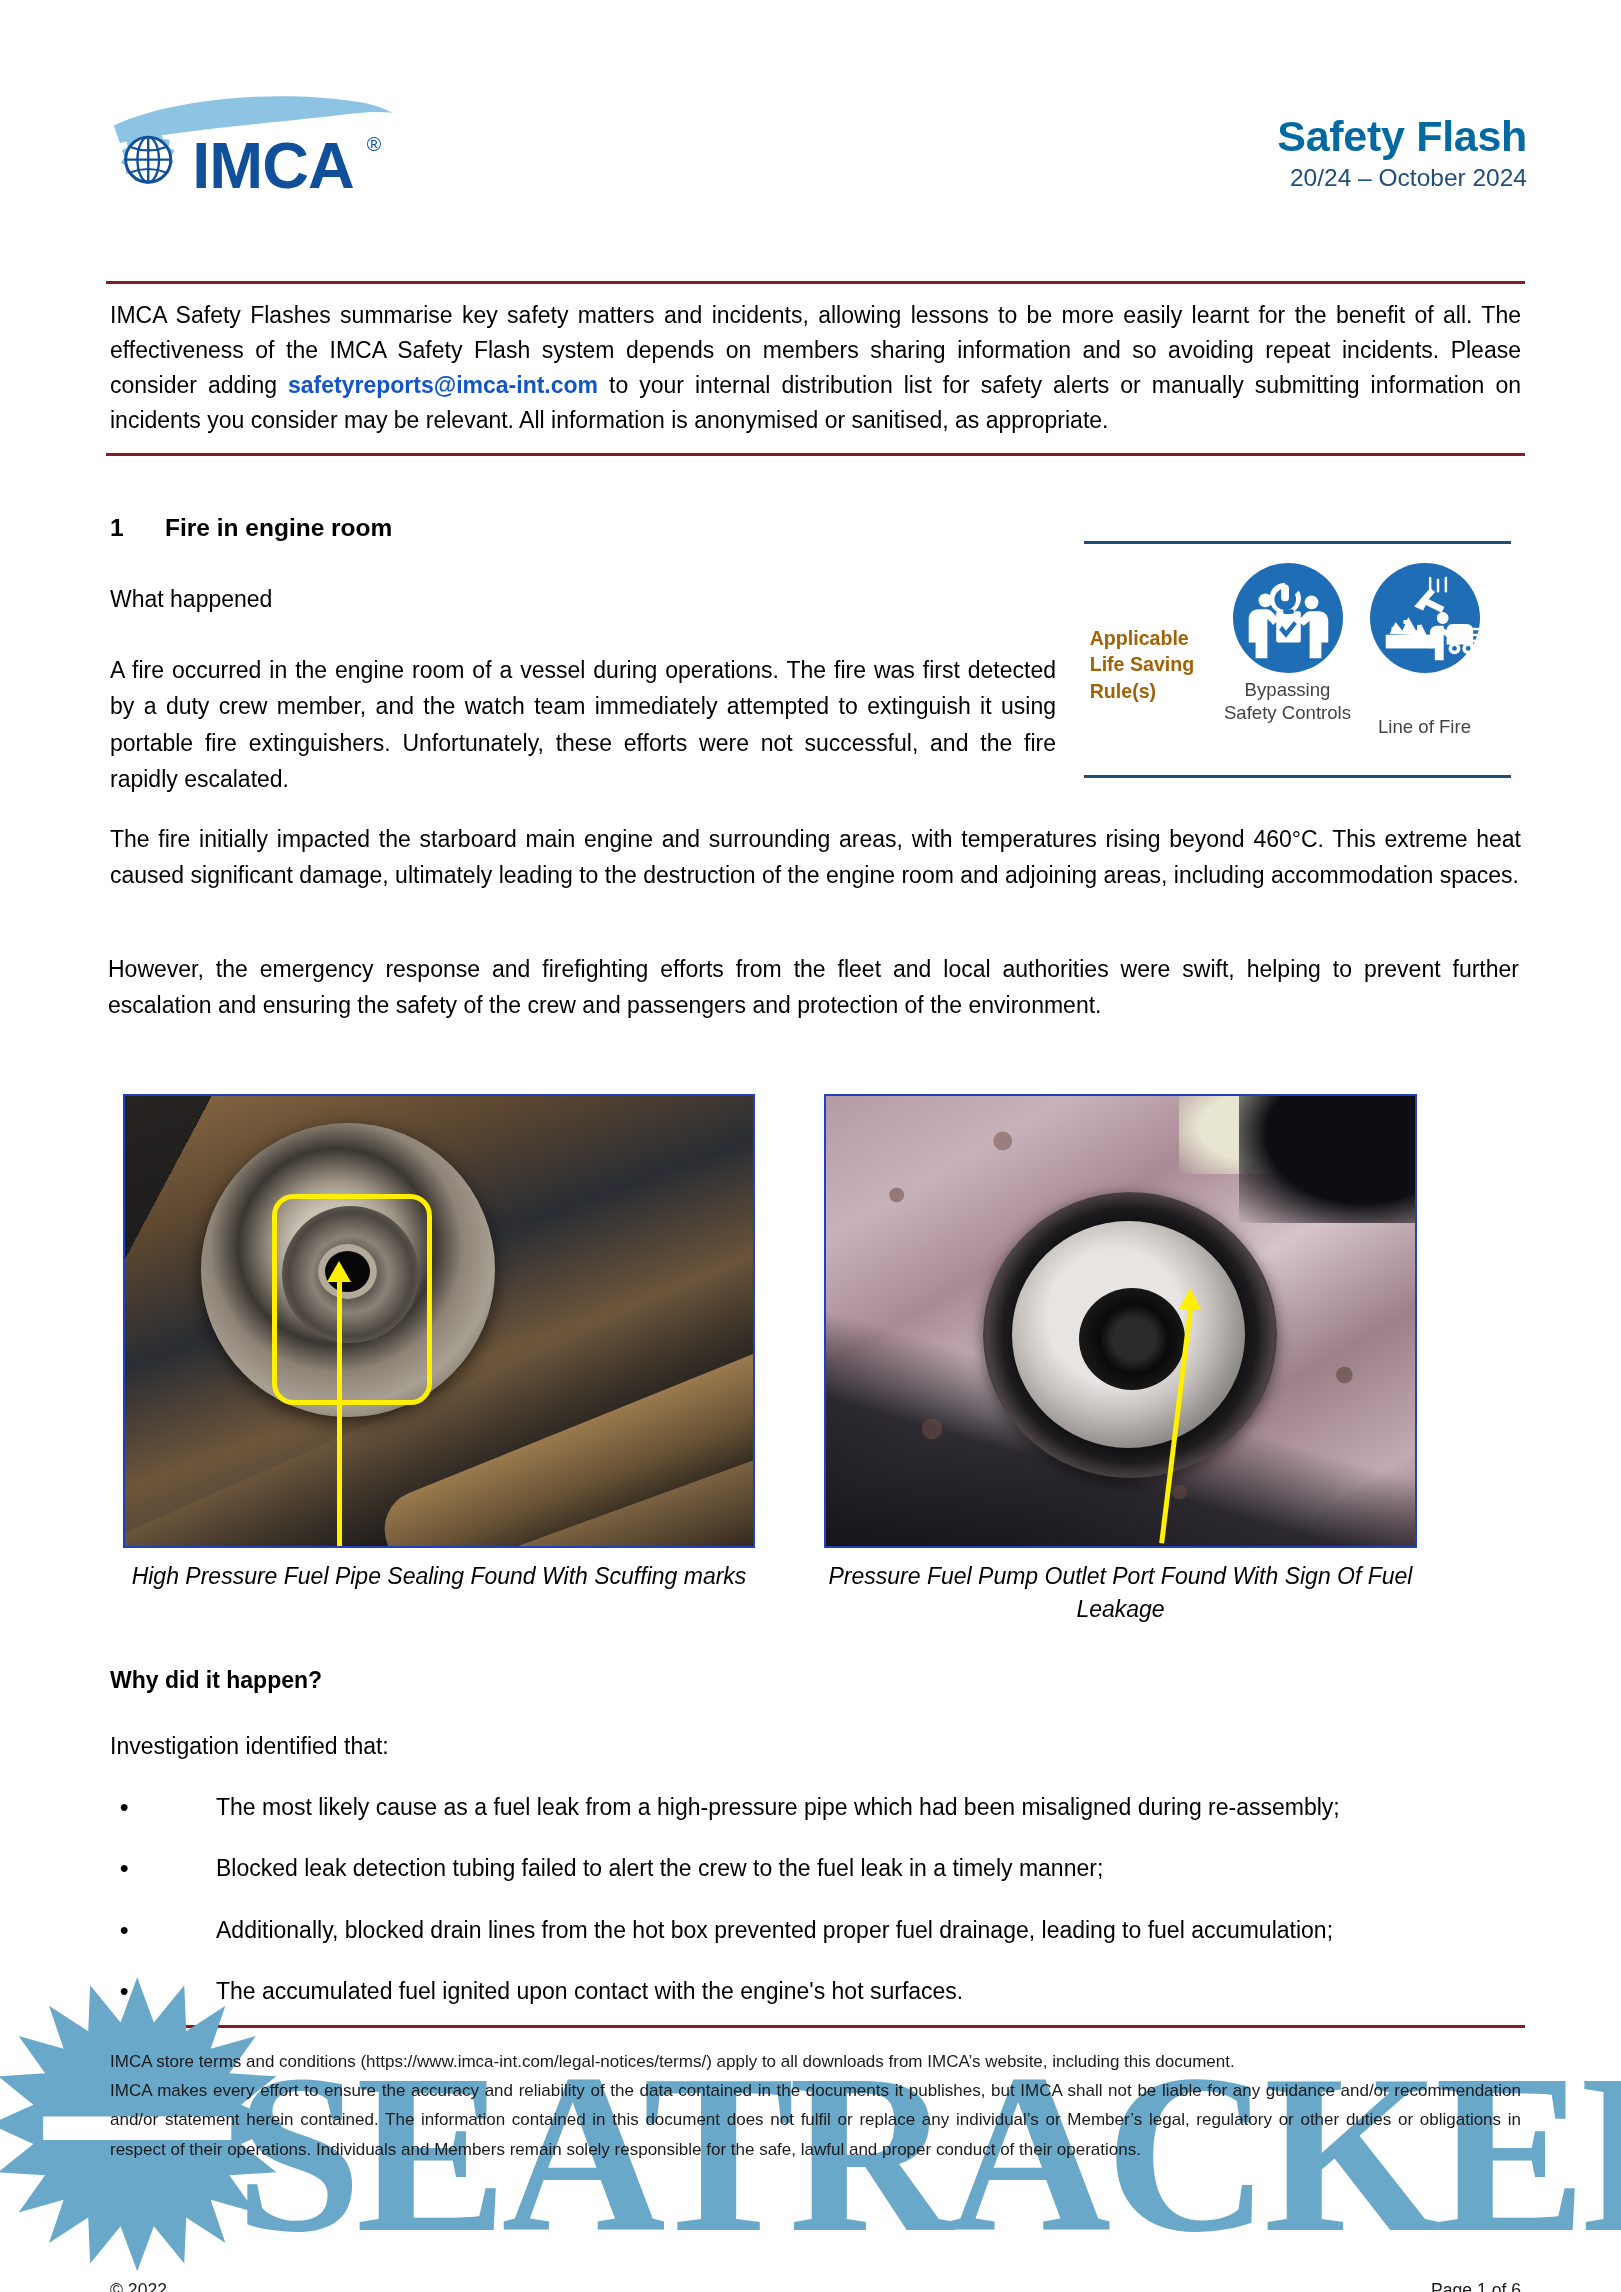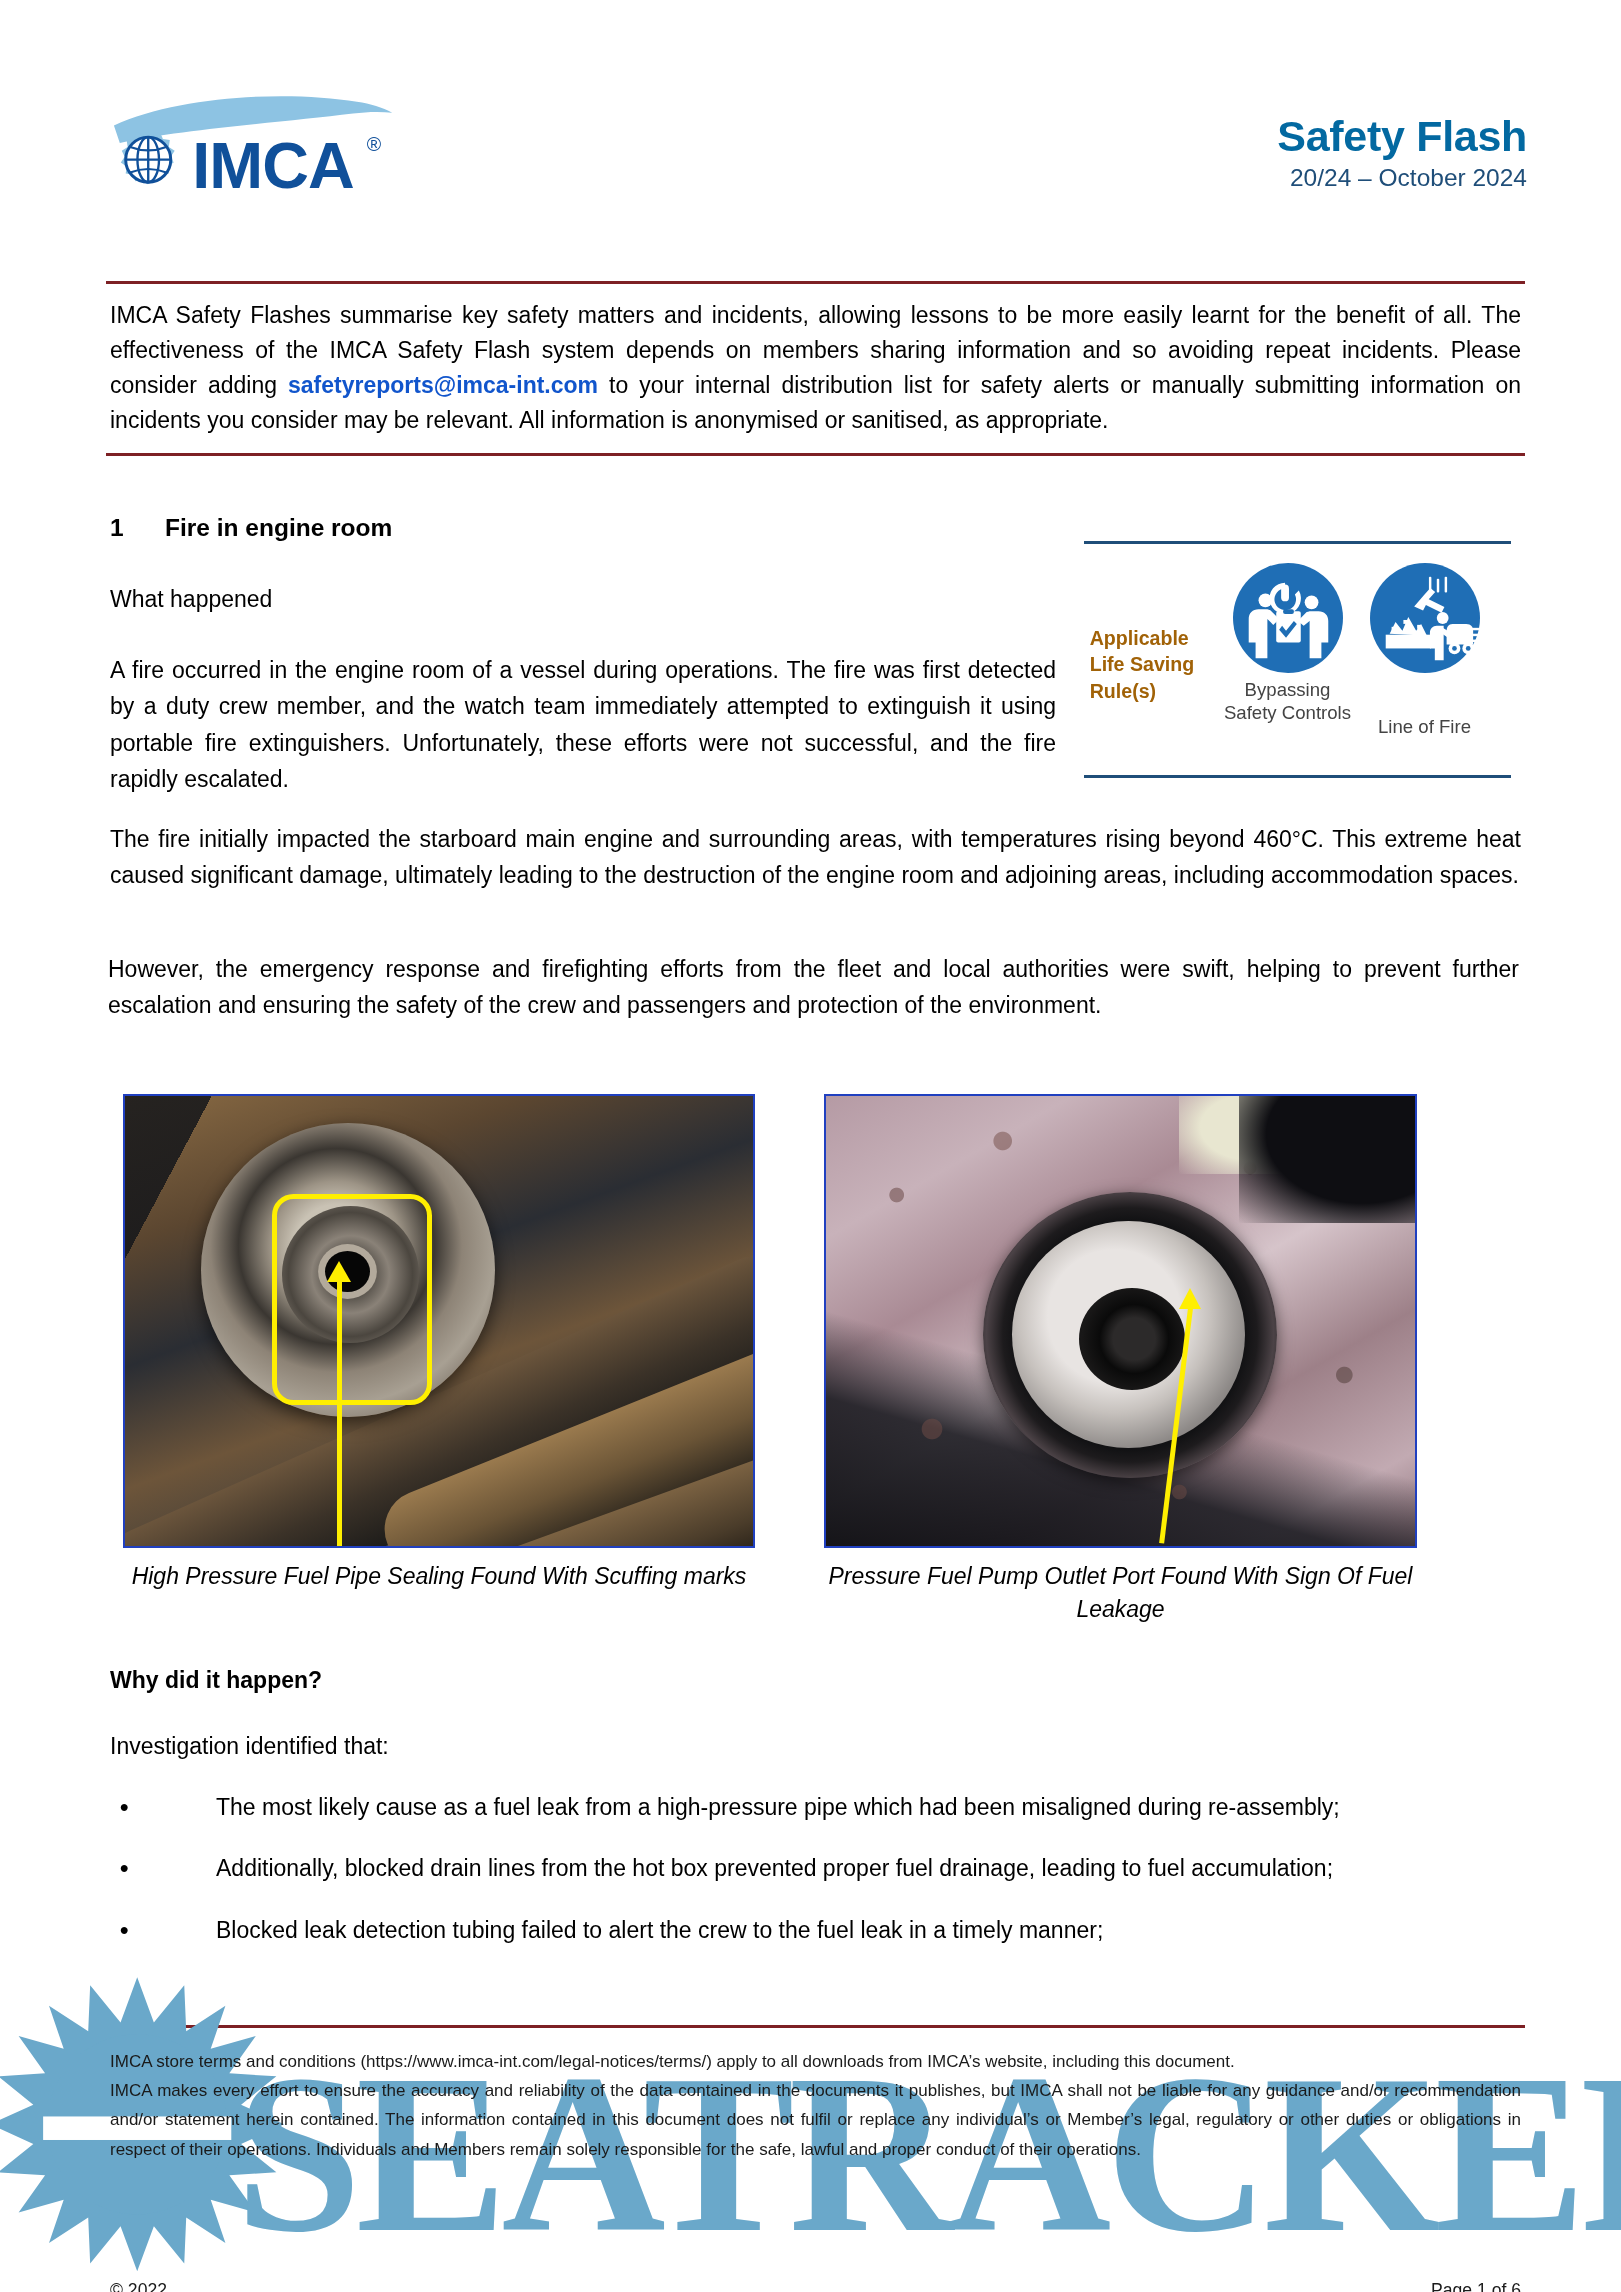--- a/index.html
+++ b/index.html
@@ -404,22 +404,23 @@
   </div>
 
   <div class="caption caption-2">Pressure Fuel Pump Outlet Port Found With Sign Of Fuel Leakage</div>
   <div class="caption caption-1">High Pressure Fuel Pipe Sealing Found With Scuffing marks</div>
 
   <div class="sub-head-2">Why did it happen?</div>
   <div class="invest">Investigation identified that:</div>
 
   <div class="bullets">
     <div class="bullet">The most likely cause as a fuel leak from a high-pressure pipe which had been misaligned during re-assembly;</div>
+    <div class="bullet">Blocked leak detection tubing failed to alert the crew to the fuel leak in a timely manner;</div>
     <div class="bullet">Additionally, blocked drain lines from the hot box prevented proper fuel drainage, leading to fuel accumulation;</div>
-    <div class="bullet">Blocked leak detection tubing failed to alert the crew to the fuel leak in a timely manner;</div>
+    <div class="bullet">The accumulated fuel ignited upon contact with the engine's hot surfaces.</div>
   </div>
 
   <div class="hr-dark hr-foot"></div>
 
   <div class="footer-text overtext">
     <div>IMCA store terms and conditions (https://www.imca-int.com/legal-notices/terms/) apply to all downloads from IMCA’s website, including this document.</div>
     <div>IMCA makes every effort to ensure the accuracy and reliability of the data contained in the documents it publishes, but IMCA shall not be liable for any guidance and/or recommendation and/or statement herein contained. The information contained in this document does not fulfil or replace any individual’s or Member’s legal, regulatory or other duties or obligations in respect of their operations. Individuals and Members remain solely responsible for the safe, lawful and proper conduct of their operations.</div>
   </div>
 
   <div class="footer-bottom overtext">

